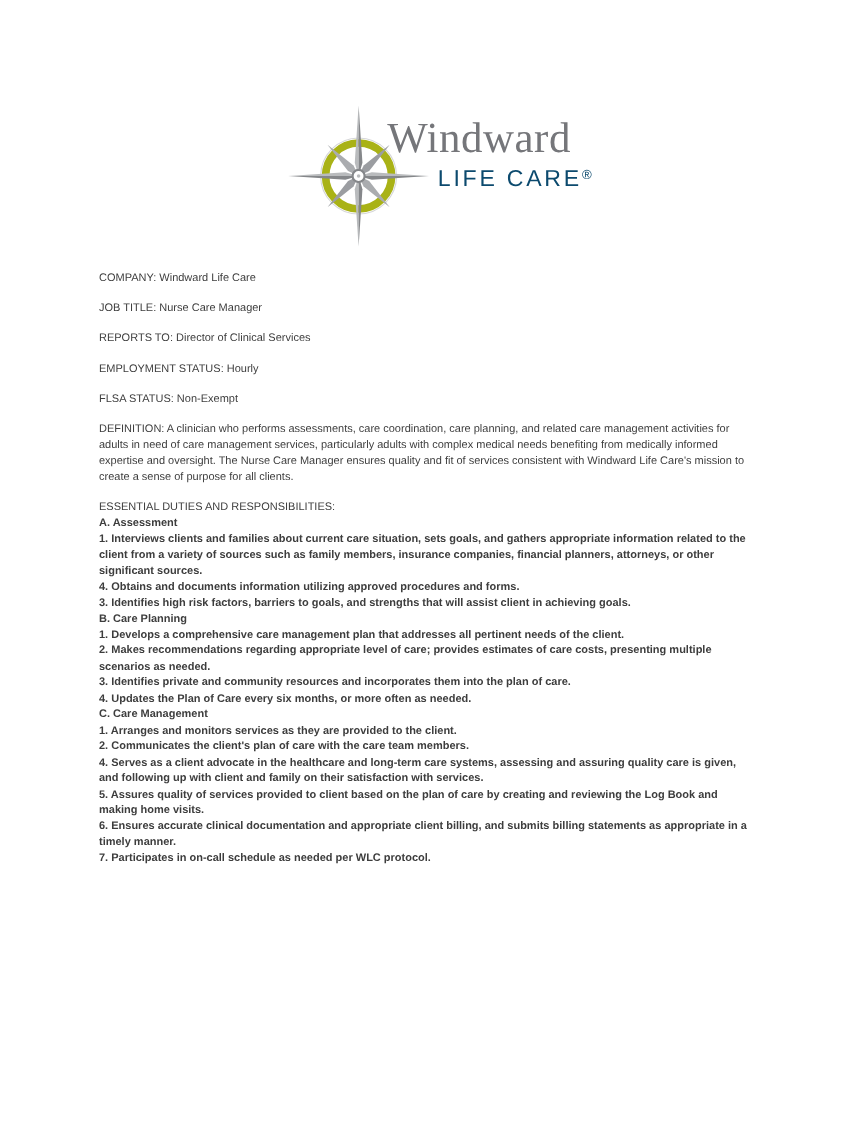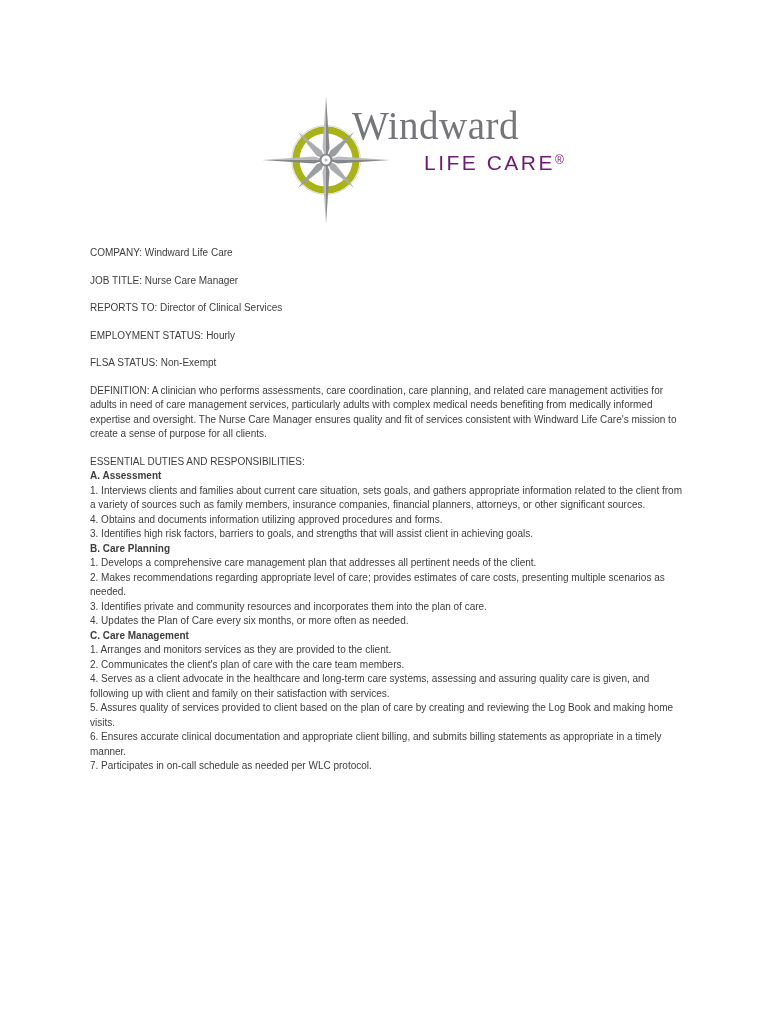--- a/index.html
+++ b/index.html
@@ -18,37 +18,36 @@
   .compass { position: absolute; left: 262px; top: 96px; width: 128px; height: 128px; }
   .brand-name {
     position: absolute; left: 352px; top: 106px;
     font-family: "Liberation Serif", serif;
     font-size: 39px; line-height: 1;
     color: #75767a; letter-spacing: 0.5px;
   }
   .brand-sub {
     position: absolute; left: 398px; top: 152px;
     font-size: 21px; line-height: 1;
-    color: #701a75; letter-spacing: 2.5px; font-weight: 500;
+    color: #0c4a6e; letter-spacing: 2.5px; font-weight: 500;
     white-space: nowrap;
-    margin-left: 26px;
   }
   .brand-sub .reg { font-size: 12px; vertical-align: 6px; letter-spacing: 0; }
   
   .content {
     padding: 8px 86px 0 90px;
     color: #3d3d3d;
     font-size: 10px;
     line-height: 1.45;
   }
   .meta-line { margin-bottom: 13px; }
   .para { margin-bottom: 13px; }
   .duties-heading { margin-bottom: 0; }
   .section-title { font-weight: bold; }
-  .duty-item { margin: 0; }
+  .duty-item { margin: 0; font-weight: bold; }
 </style>
 </head>
 <body>
 
 <div class="page">
 
   <div class="logo-area">
     <svg class="compass" viewBox="0 0 128 128" aria-hidden="true">
 
       <circle cx="64" cy="64" r="34.5" fill="none" stroke="#d6d7d9" stroke-width="1"></circle>

